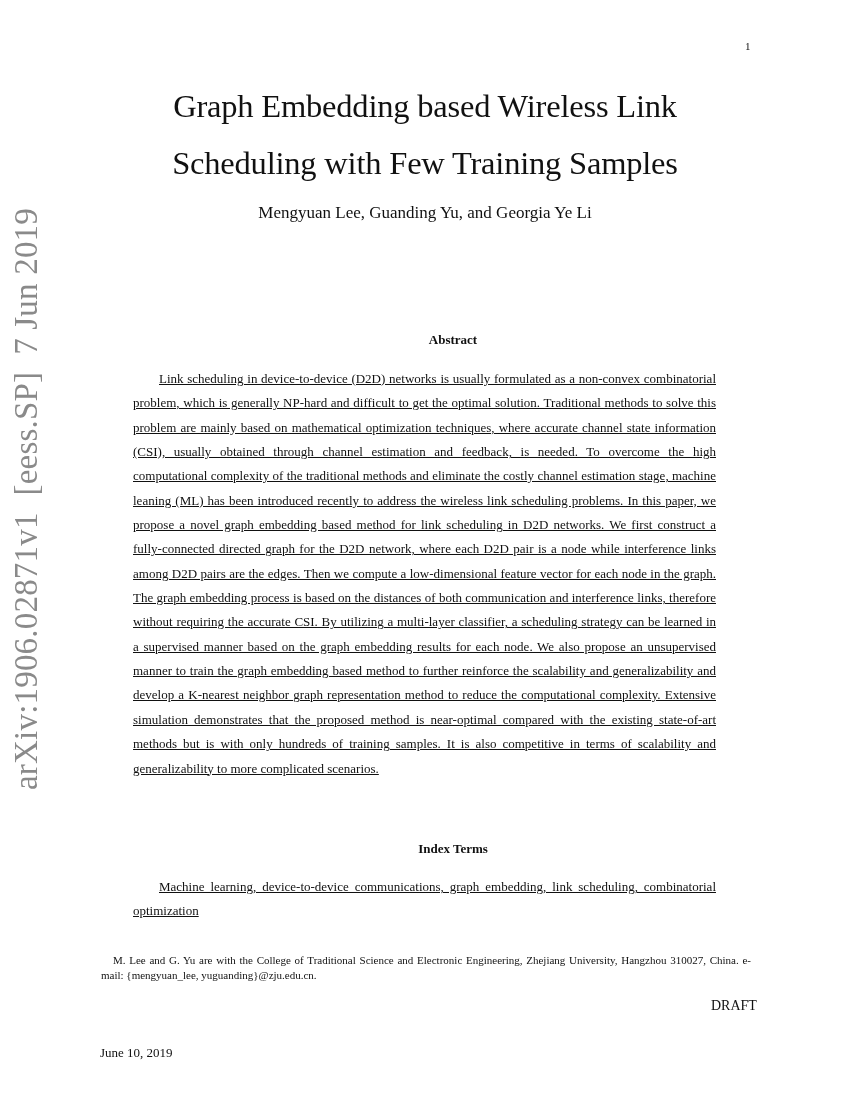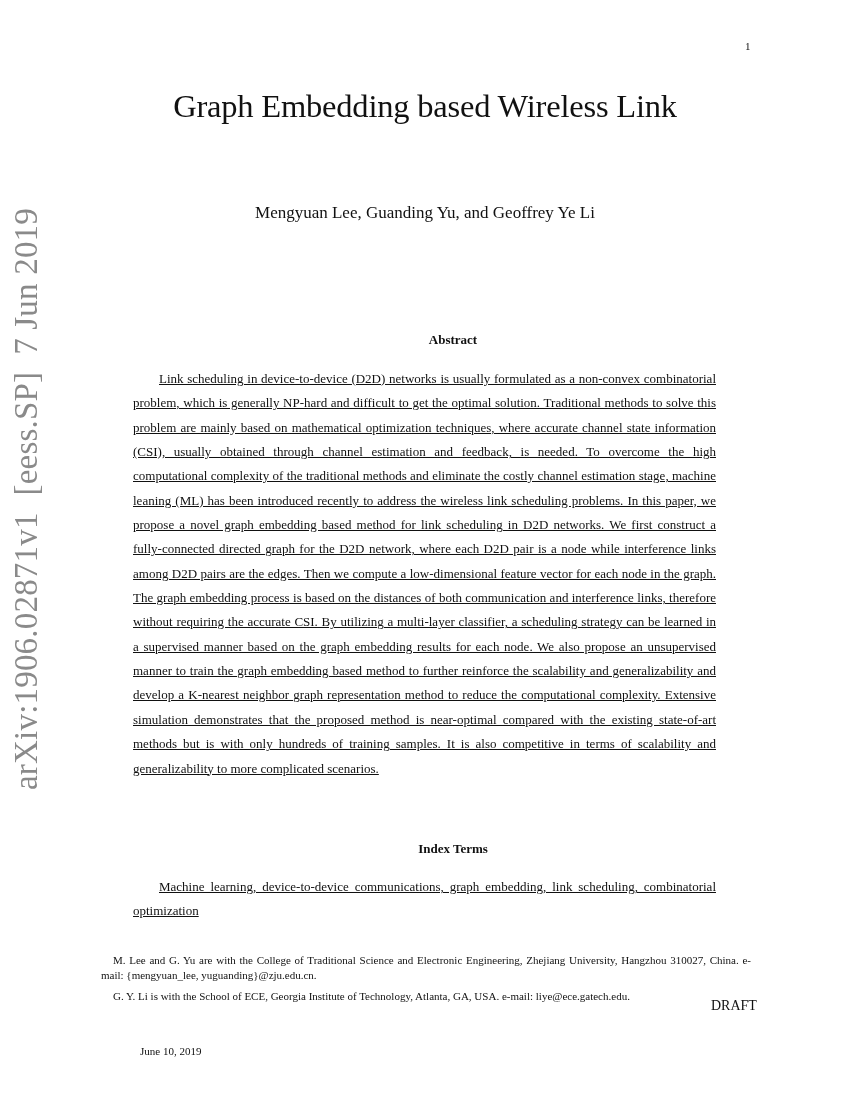--- a/index.html
+++ b/index.html
@@ -38,44 +38,44 @@
   .abstract-body { top: 367px; }
   .index-body { top: 875px; }
   .footnotes {
     position: absolute; top: 953px; left: 101px; width: 650px;
     font-size: 11px; line-height: 15px;
   }
   .footnote {
     margin: 0 0 6px 0; text-indent: 12px; text-align: justify;
   }
   .footer-date {
-    position: absolute; top: 1045px; left: 100px; font-size: 11px; margin-left: 40px;
+    position: absolute; top: 1045px; left: 100px; font-size: 13px;
   }
   .footer-draft {
     position: absolute; top: 998px; left: 711px; font-size: 14px;
   }
 </style>
 </head>
 <body>
 
 <div class="page-number">1</div>
 
 <div class="arxiv-stamp">arXiv:1906.02871v1  [eess.SP]  7 Jun 2019</div>
 
 <div class="title">
   <div>Graph Embedding based Wireless Link</div>
+  <div>Scheduling with Few Training Samples</div>
 </div>
 
-<div class="authors">Mengyuan Lee, Guanding Yu, and Geoffrey Ye Li</div>
+<div class="authors">Mengyuan Lee, Guanding Yu, and Georgia Ye Li</div>
 
 <div class="section-heading abstract-heading">Abstract</div>
 <p class="body-para abstract-body">Link scheduling in device-to-device (D2D) networks is usually formulated as a non-convex com­binatorial problem, which is generally NP-hard and difficult to get the optimal solution. Traditional methods to solve this problem are mainly based on mathematical optimization techniques, where accurate channel state information (CSI), usually obtained through channel estimation and feedback, is needed. To overcome the high computational complexity of the traditional methods and eliminate the costly channel estimation stage, machine leaning (ML) has been introduced recently to address the wireless link scheduling problems. In this paper, we propose a novel graph embedding based method for link scheduling in D2D networks. We first construct a fully-connected directed graph for the D2D network, where each D2D pair is a node while interference links among D2D pairs are the edges. Then we compute a low-dimensional feature vector for each node in the graph. The graph embedding process is based on the distances of both communication and interference links, therefore without requiring the accurate CSI. By utilizing a multi-layer classifier, a scheduling strategy can be learned in a supervised manner based on the graph embedding results for each node. We also propose an unsupervised manner to train the graph embedding based method to further reinforce the scalability and generalizability and develop a K-nearest neighbor graph representation method to reduce the computational complexity. Extensive simulation demonstrates that the proposed method is near-optimal compared with the existing state-of-art methods but is with only hundreds of training samples. It is also competitive in terms of scalability and generalizability to more complicated scenarios.</p>
 
 <div class="section-heading index-heading">Index Terms</div>
 <p class="body-para index-body">Machine learning, device-to-device communications, graph embedding, link scheduling, combina­torial optimization</p>
 
 <div class="footnotes">
   <p class="footnote">M. Lee and G. Yu are with the College of Traditional Science and Electronic Engineering, Zhejiang University, Hangzhou 310027, China. e-mail: {mengyuan_lee, yuguanding}@zju.edu.cn.</p>
-  <p class="footnote">G. Y. Li is with the School of ECE, Georgia Institute of Technology, Atlanta, GA, USA. e-mail: liye@ece.gatech.edu.</p>
 </div>
 
 <div class="footer-date">June 10, 2019</div>
 <div class="footer-draft">DRAFT</div>
 
 </body></html>

